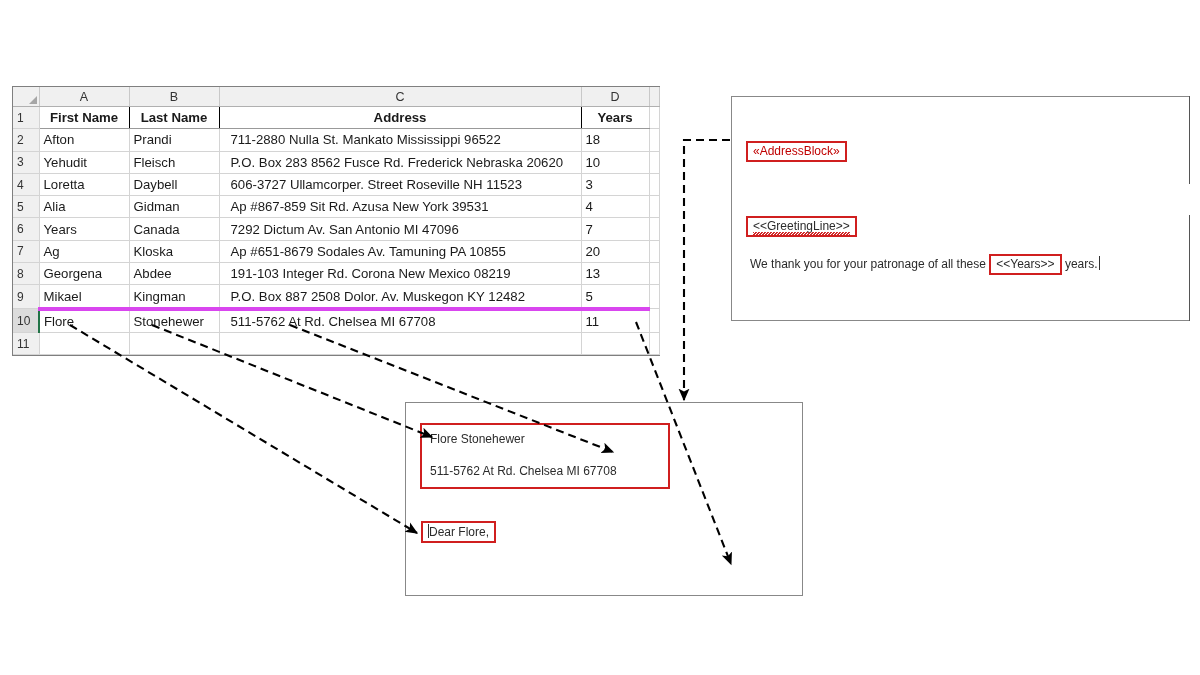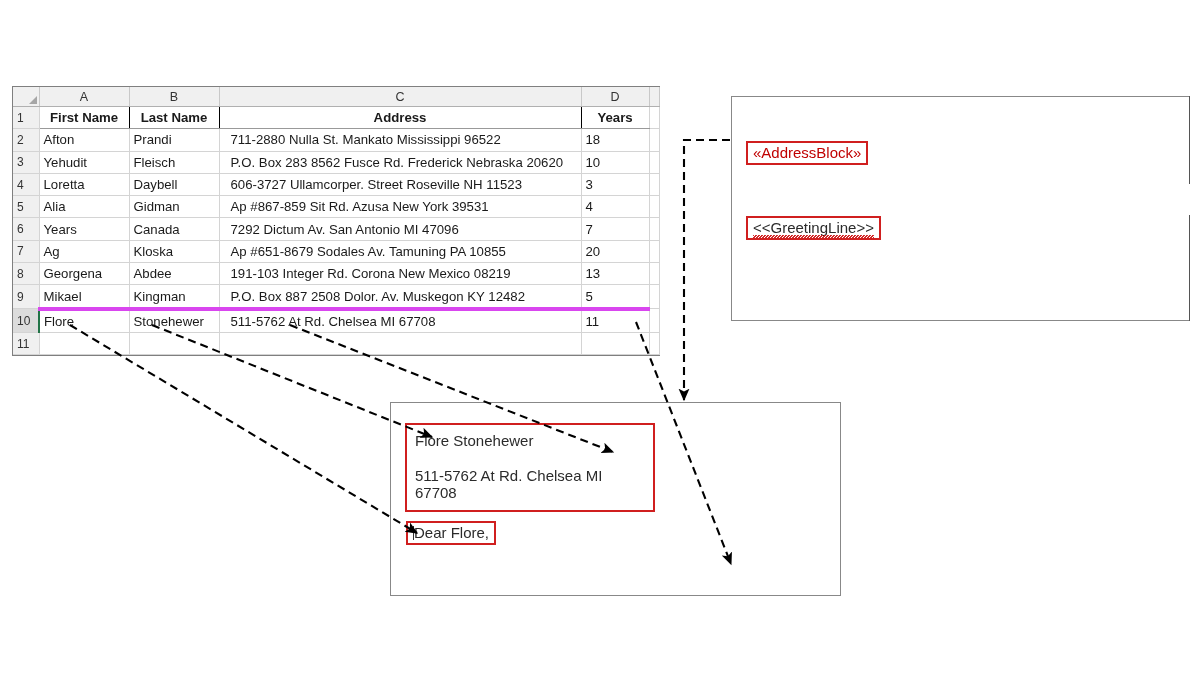--- a/index.html
+++ b/index.html
@@ -74,27 +74,27 @@
   td.cellC{padding-left:11px;margin-top:24px;}
   tr.sel-row td.cell{border-top:4px solid #d946ef;}
   td.selcell{box-shadow:none;}
 
   
   .doc{
     position:absolute;background:#fff;
     border:1px solid #888;
     box-sizing:border-box;
     z-index:20;
-    font-size:15px;color:#2b2b2b;
+    font-size:12px;color:#2b2b2b;
   }
   #doc-template{left:731px;top:96px;width:458px;height:225px;border-right:none;}
   #doc-template .right-edge-top{position:absolute;right:-1px;top:-1px;width:1px;height:88px;background:#555;}
   #doc-template .right-edge-bot{position:absolute;right:-1px;top:118px;bottom:-1px;width:1px;background:#555;}
 
-  #doc-merged{left:390px;top:402px;width:451px;height:194px;}
+  #doc-merged{left:405px;top:402px;width:398px;height:194px;}
 
   .fieldbox{
     border:2.5px solid #d01f1f;
     display:inline-block;
     padding:1px 5px 2px 5px;
     box-sizing:border-box;
     background:transparent;
   }
   .redtext{color:#c00000;}
   .squiggle{
@@ -253,20 +253,21 @@
     <span class="right-edge-bot"></span>
 
     <div class="tpl-addr">
       <span class="fieldbox redtext">«AddressBlock»</span>
     </div>
 
     <div class="tpl-greet">
       <span class="fieldbox"><span class="squiggle">&lt;&lt;GreetingLine&gt;&gt;</span></span>
     </div>
 
+    <div class="tpl-body"><span>We thank you for your patronage of all these </span><span class="fieldbox">&lt;&lt;Years&gt;&gt;</span><span> years.</span><span class="caret"></span></div>
   </div>
 
   <div class="doc" id="doc-merged">
     <div class="mg-addr">
       <div class="l1">Flore Stonehewer</div>
       <div class="l2">511-5762 At Rd. Chelsea MI 67708</div>
     </div>
 
     <div class="mg-greet">
       <span class="fieldbox"><span class="caret-left"></span><span>Dear Flore,</span></span>

